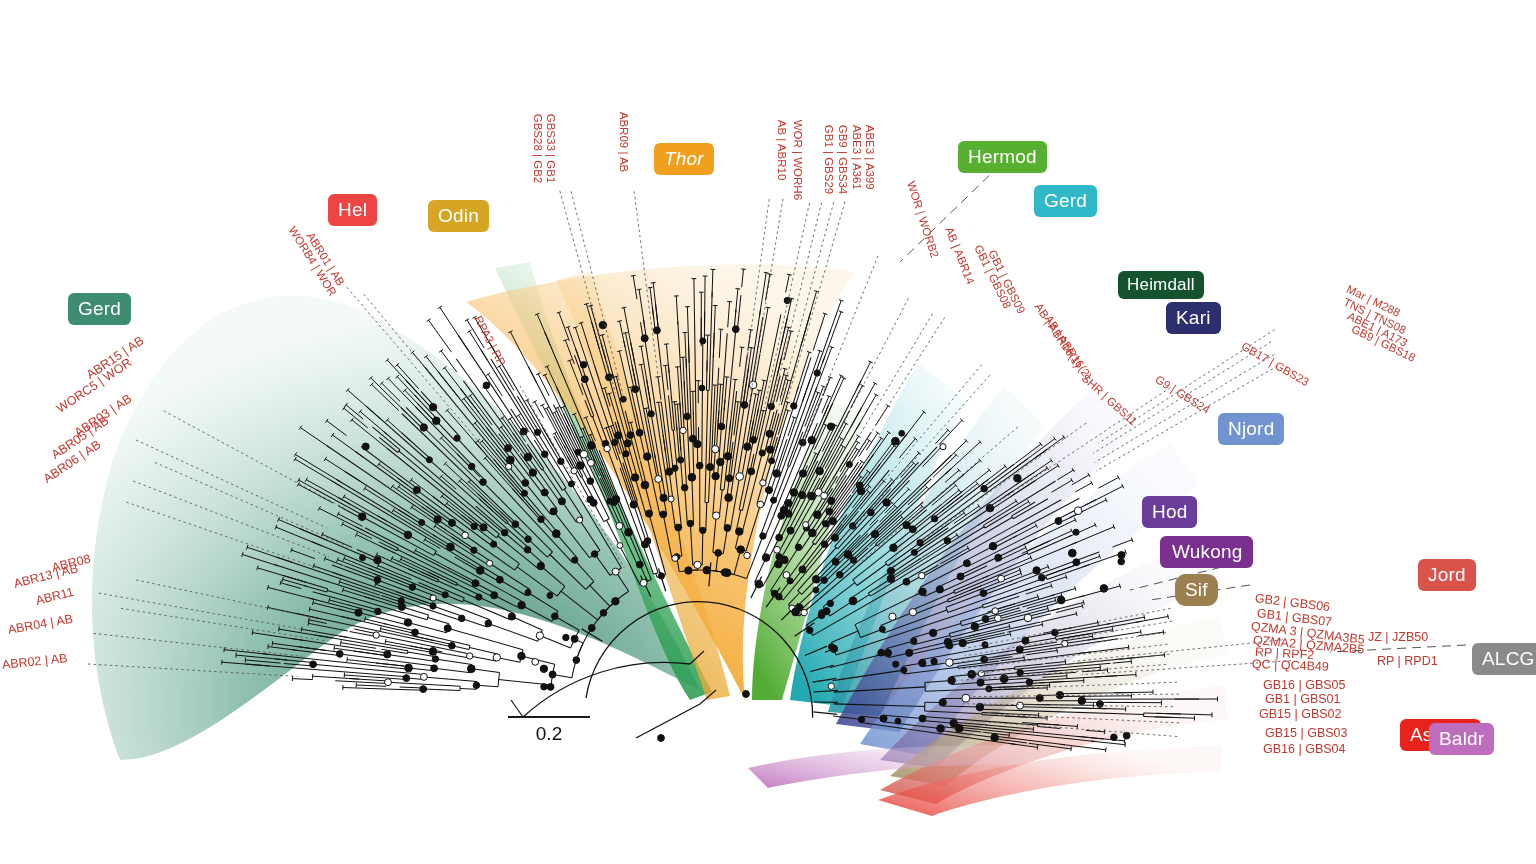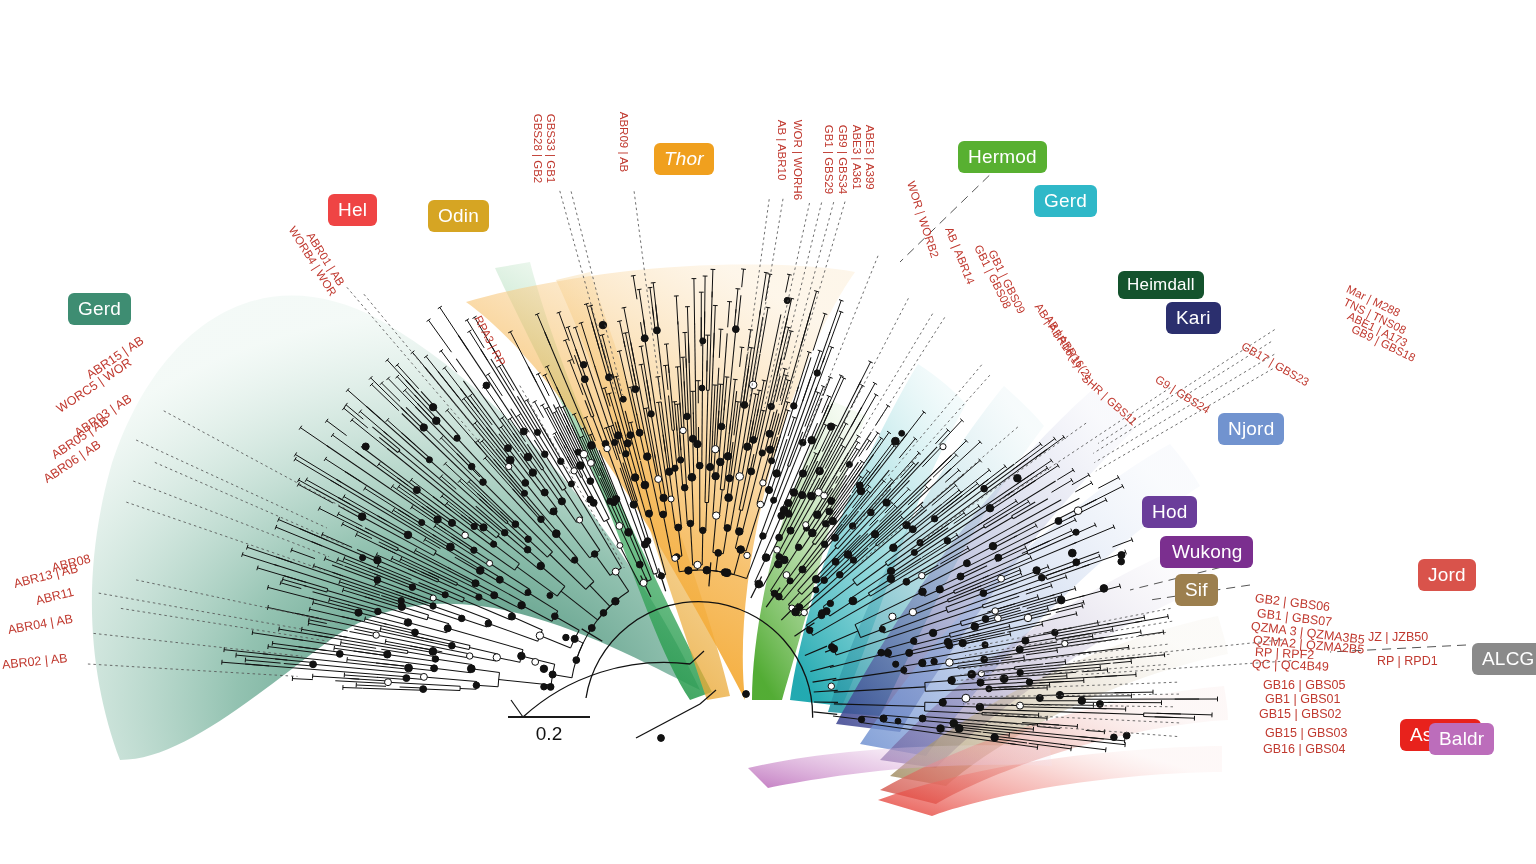--- a/index.html
+++ b/index.html
@@ -2387,21 +2387,21 @@
       <div class="clade-chip" style="left: 328px; top: 194px; background: #ef4444;">Hel</div>
       <div class="clade-chip" style="left: 428px; top: 200px; background: rgb(214, 165, 35);">Odin</div>
       <div class="clade-chip" style="left: 654px; top: 143px; background: rgb(240, 160, 30); font-style: italic;">Thor</div>
       <div class="clade-chip" style="left: 958px; top: 141px; background: rgb(88, 176, 49);">Hermod</div>
       <div class="clade-chip" style="left: 1034px; top: 185px; background: rgb(47, 184, 200);">Gerd</div>
       <div class="clade-chip small" style="left: 1118px; top: 243px; background: #14532d; margin-top: 28px;">Heimdall</div>
       <div class="clade-chip" style="left: 1166px; top: 302px; background: rgb(43, 47, 110);">Kari</div>
       <div class="clade-chip" style="left: 1218px; top: 413px; background: rgb(113, 147, 207);">Njord</div>
       <div class="clade-chip" style="left: 1142px; top: 496px; background: rgb(106, 61, 154);">Hod</div>
       <div class="clade-chip" style="left: 1160px; top: 536px; background: rgb(123, 47, 143); padding-left: 12px;">Wukong</div>
-      <div class="clade-chip" style="left: 1175px; top: 574px; background: rgb(156, 127, 78);">Sif</div>
+      <div class="clade-chip" style="left: 1175px; top: 574px; background: rgb(156, 127, 78); border-radius: 11px;">Sif</div>
       <div class="clade-chip" style="left: 1418px; top: 559px; background: rgb(217, 83, 75);">Jord</div>
       <div class="clade-chip" style="left: 1472px; top: 643px; background: rgb(138, 138, 138);">ALCG</div>
       <div class="clade-chip" style="left: 1400px; top: 719px; background: rgb(232, 34, 28);">Asgard</div>
       <div class="clade-chip" style="left: 1381px; top: 723px; background: rgb(188, 109, 187); margin-left: 48px;">Baldr</div>
     </div>
 
   <div id="tip-labels">
       <div class="tip-label lg" style="left: 88px; top: 370px; transform: rotate(-34deg);">ABR15 | AB</div>
       <div class="tip-label lg" style="left: 58px; top: 404px; transform: rotate(-34deg);">WORC5 | WOR</div>
       <div class="tip-label lg" style="left: 76px; top: 428px; transform: rotate(-34deg);">ABR03 | AB</div>

